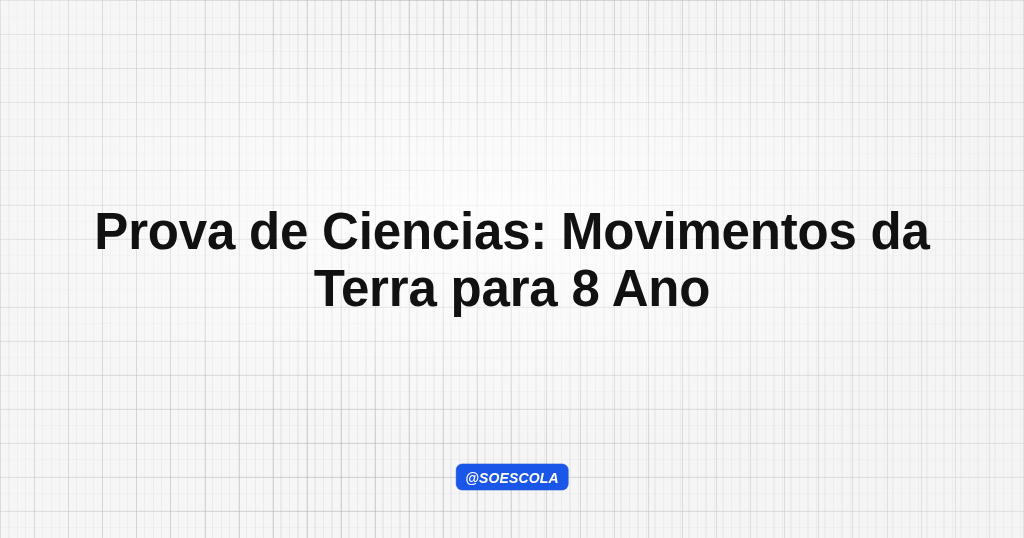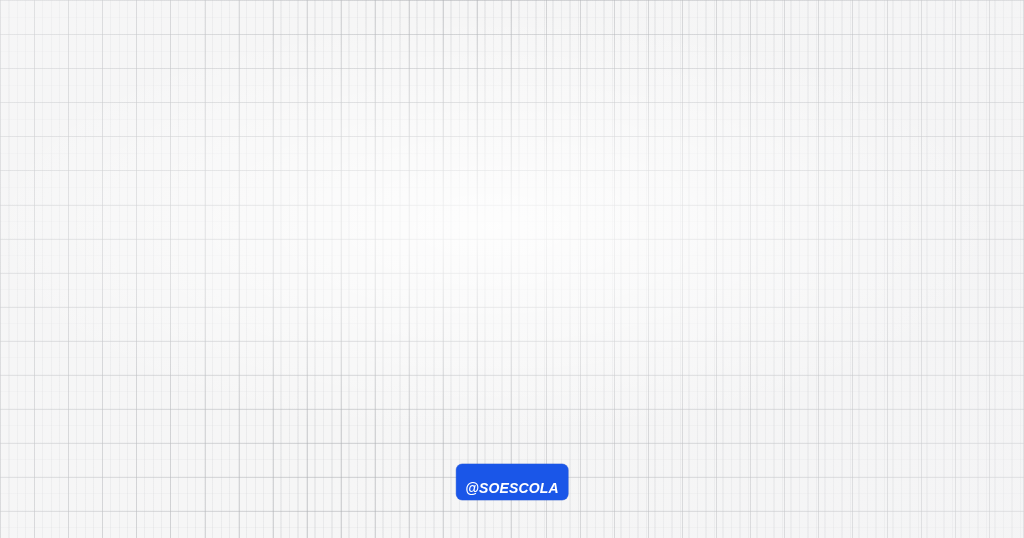--- a/index.html
+++ b/index.html
@@ -102,21 +102,21 @@
 
   
   #watermark {
     position: absolute;
     left: 50%;
     transform: translateX(-50%);
     top: 464px;
     display: inline-block;
     background: #1a56e8;
     border-radius: 6px;
-    padding: 16px 9px 4px 9px;
+    padding: 6px 9px 4px 9px;
     box-shadow: 0 0 0 0.5px rgba(20,70,200,0.55);
   }
 
   #watermark-text {
     display: block;
     font-family: "Liberation Sans", sans-serif;
     font-style: italic;
     font-weight: 700;
     font-size: 14px;
     line-height: 16px;
@@ -126,18 +126,21 @@
   }
 </style>
 </head>
 <body>
 
 <div id="sheet">
 
   <div id="grid-layer"></div>
   <div id="paper-wash"></div>
 
+  <div id="title-block">
+    <h1 id="page-title"><span>Prova de Ciencias: Movimentos da</span> <span>Terra para 8 Ano</span></h1>
+  </div>
 
   <div id="watermark">
     <span id="watermark-text">@SOESCOLA</span>
   </div>
 
 </div>
 
 </body></html>

